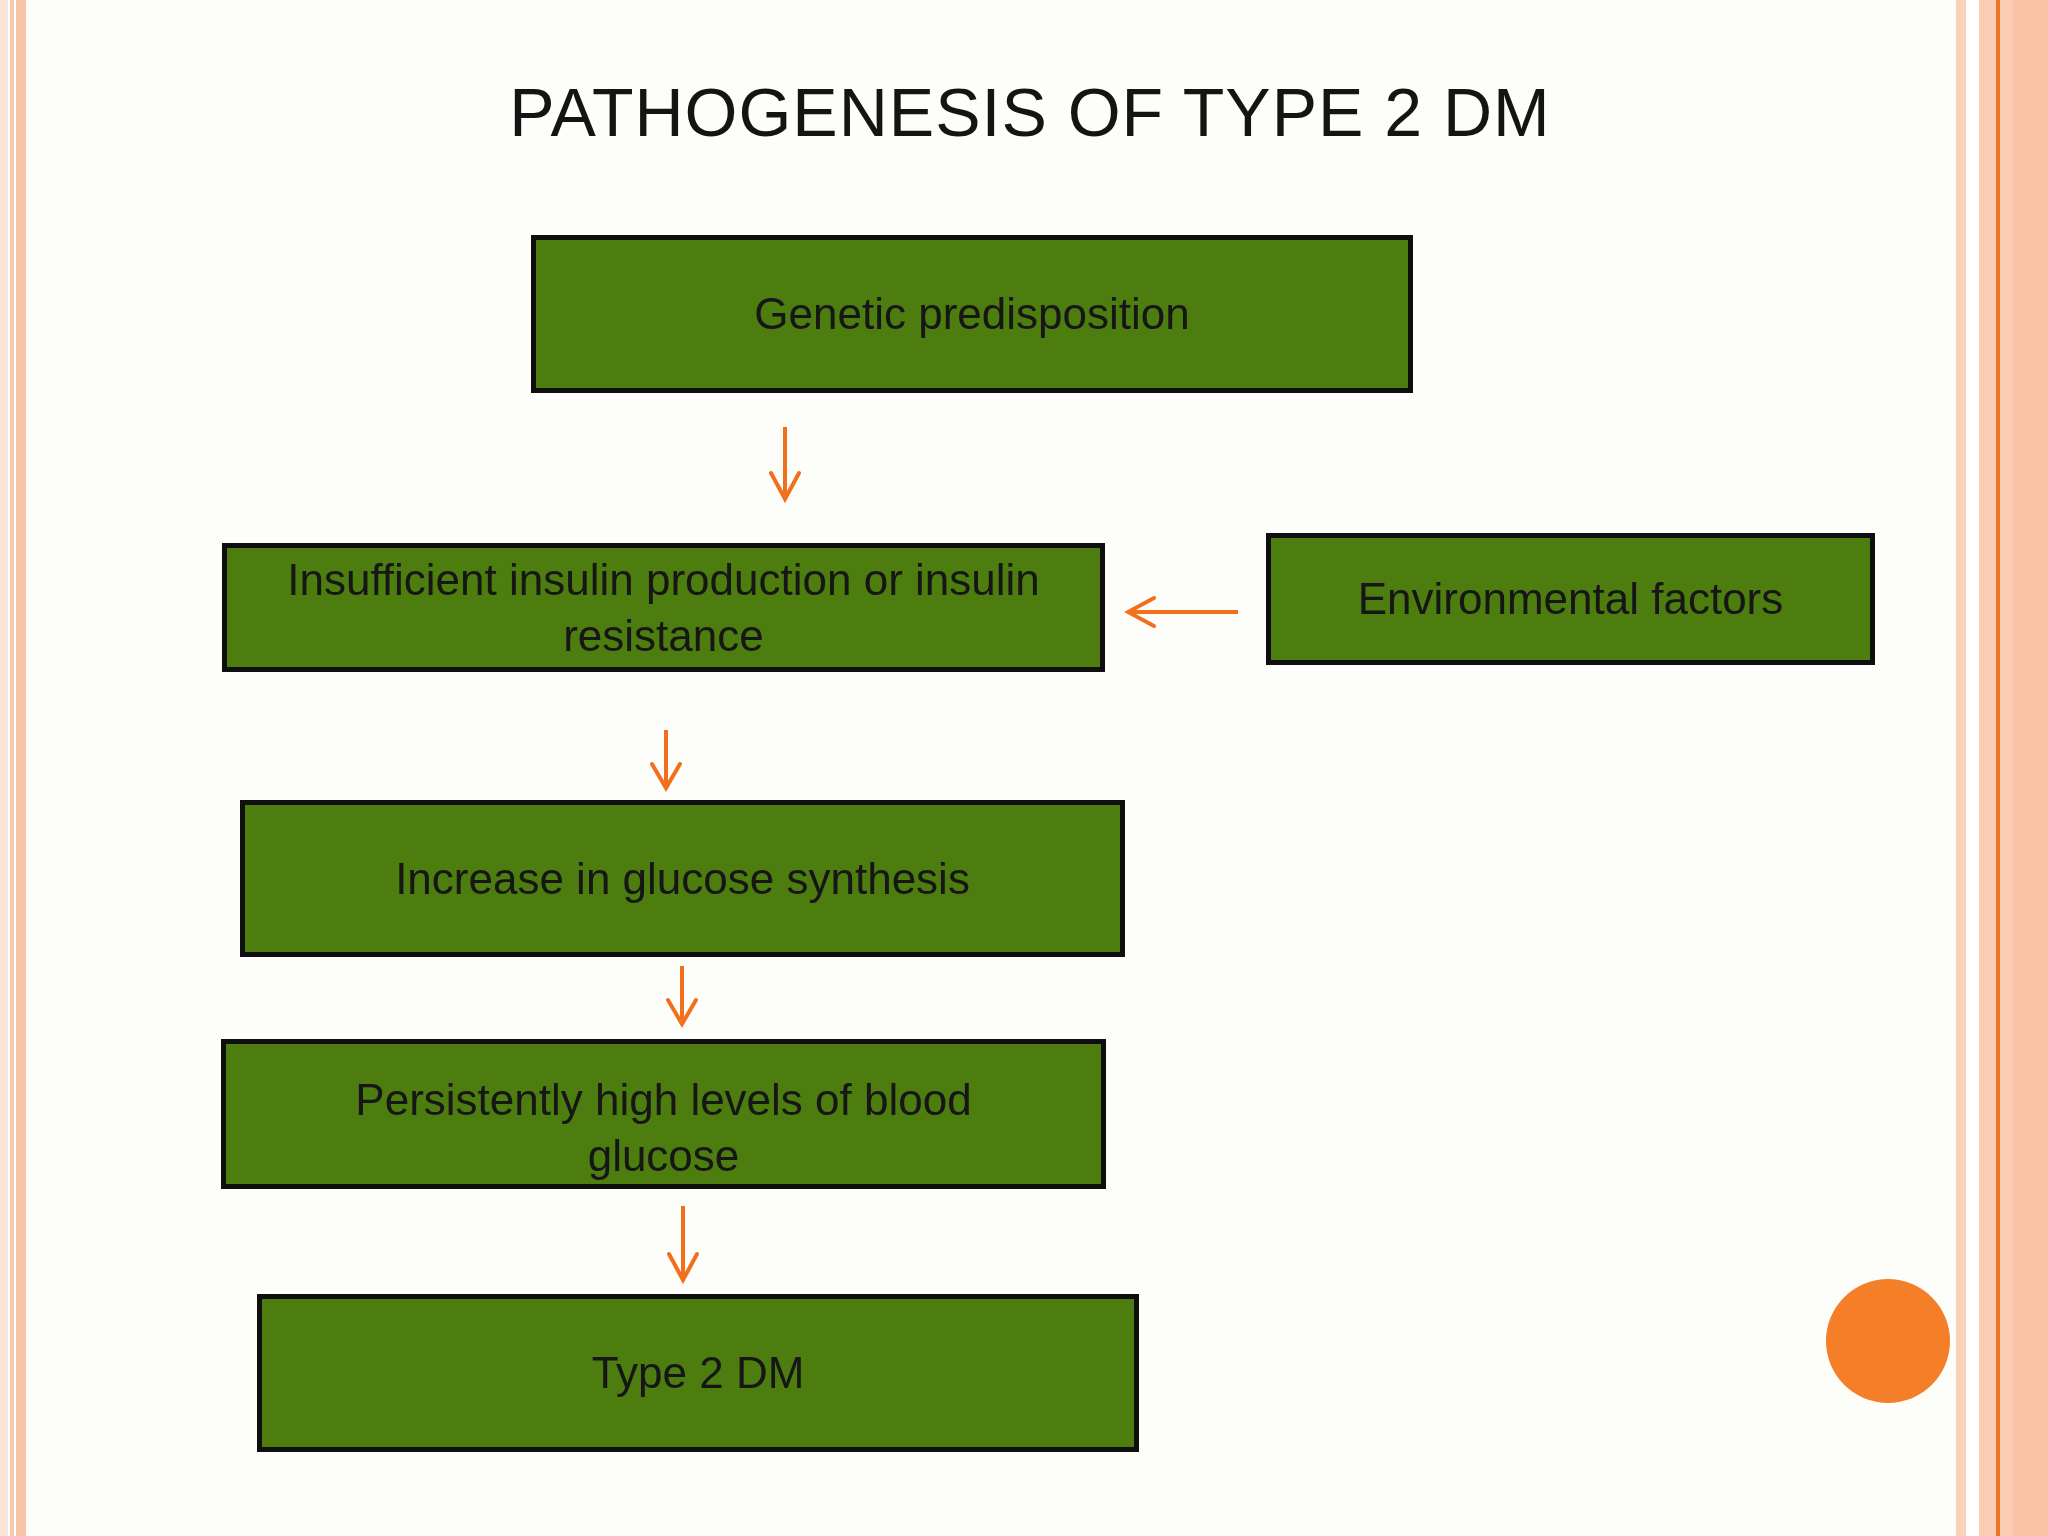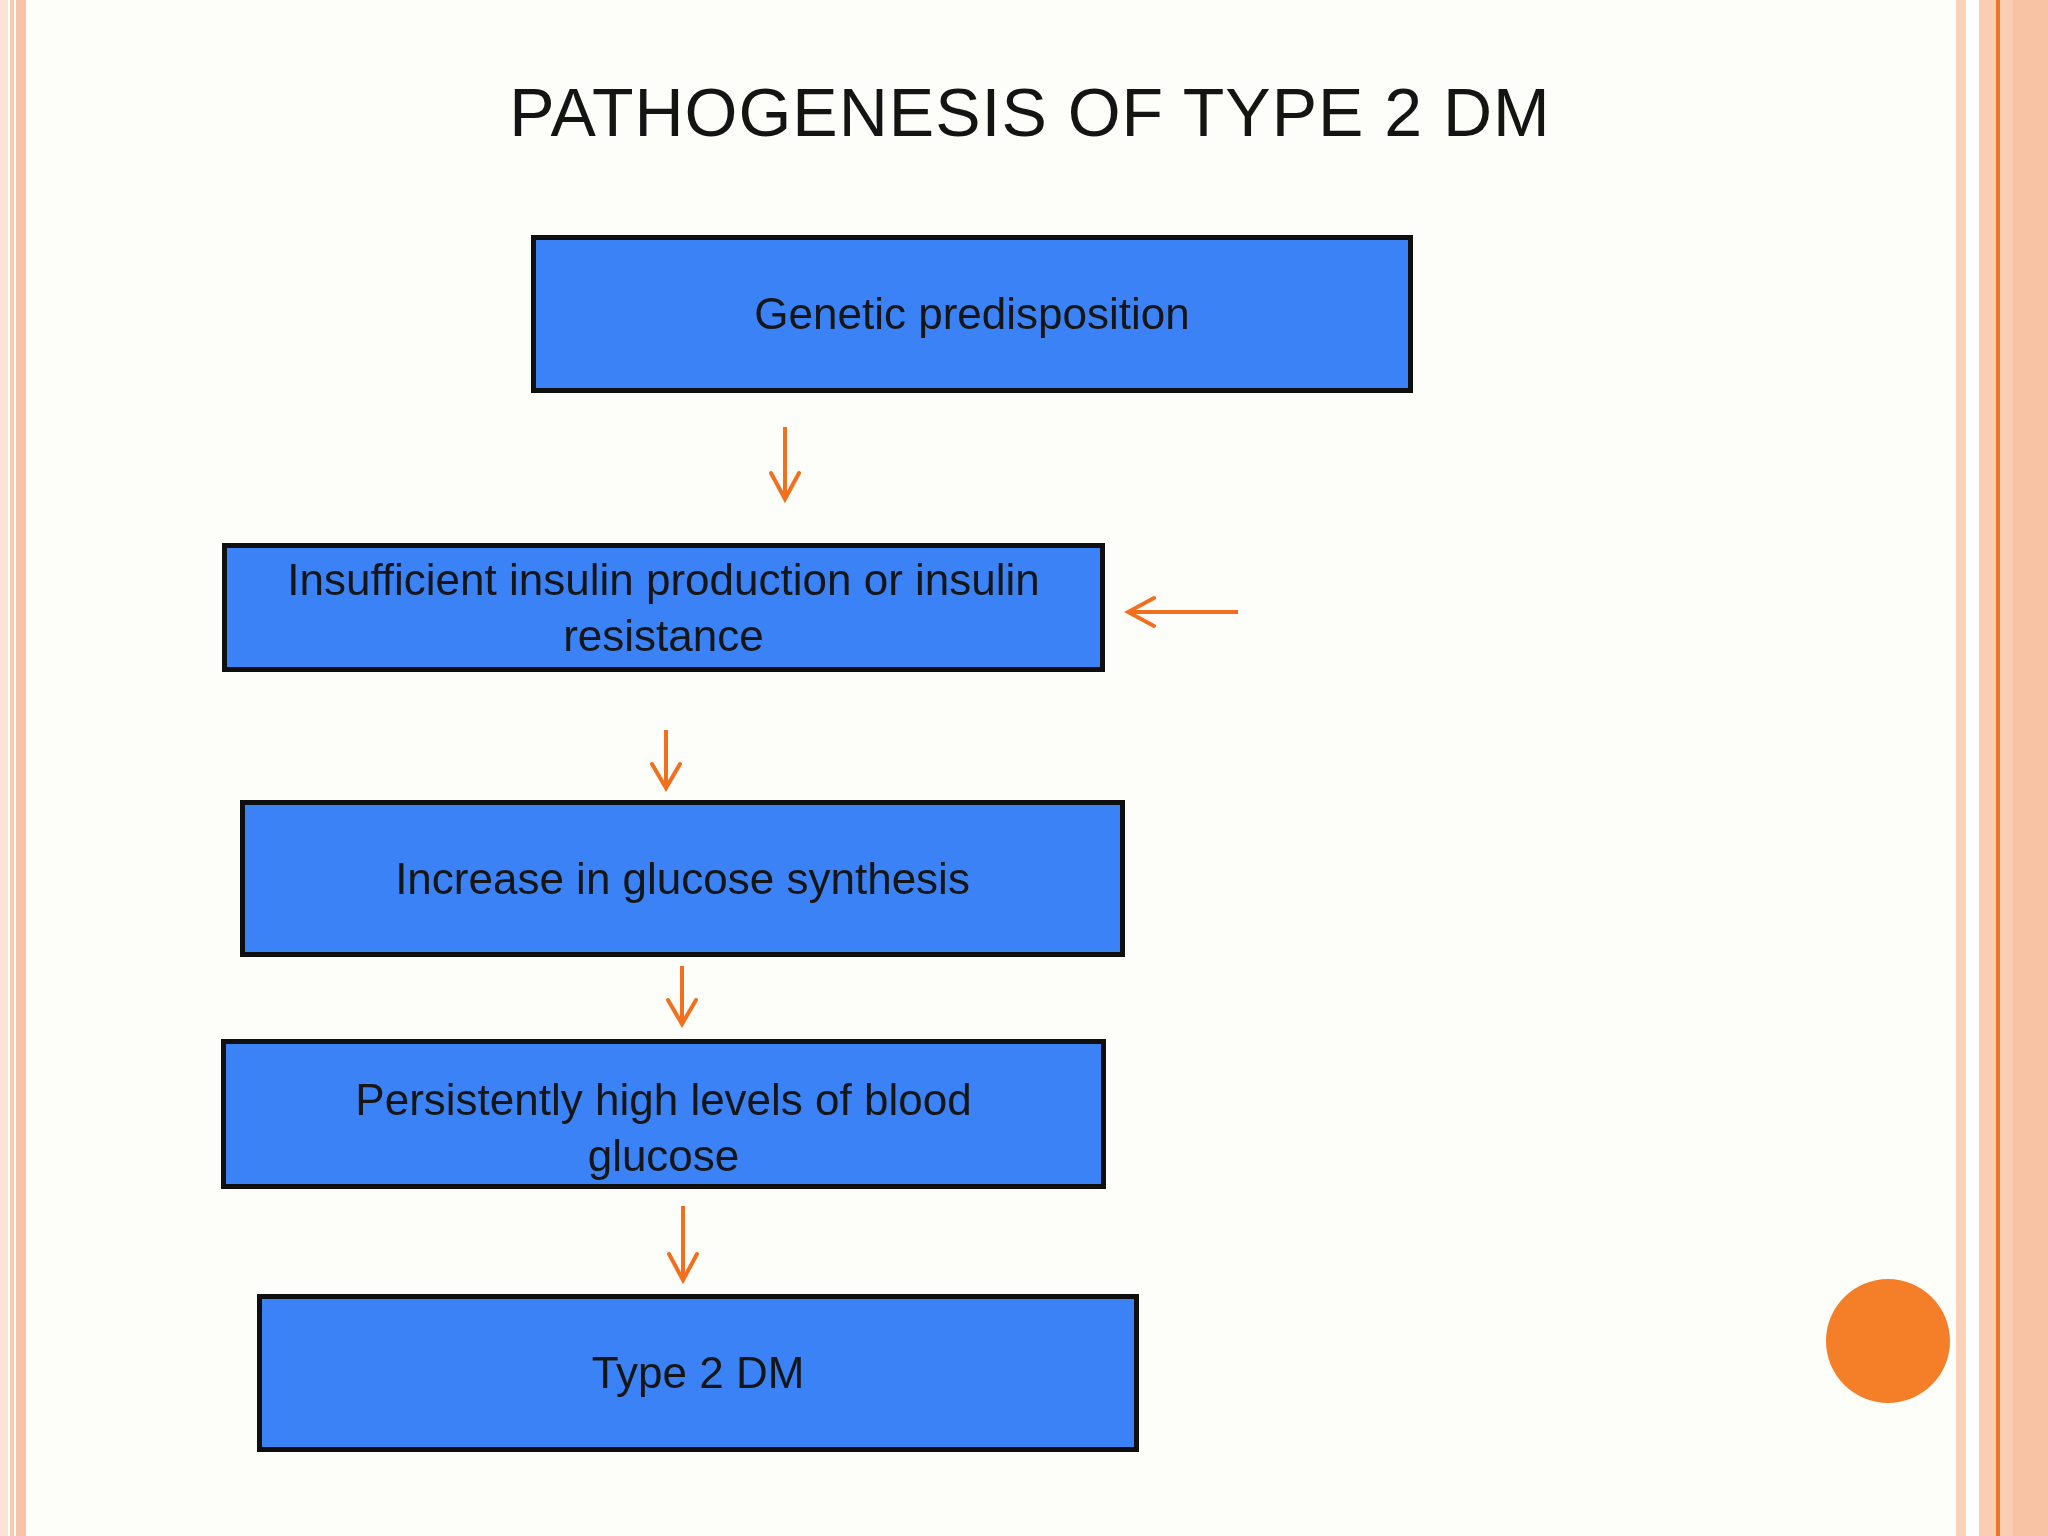--- a/index.html
+++ b/index.html
@@ -51,21 +51,21 @@
     font-size: 68px;
     font-weight: 400;
     letter-spacing: 1px;
     line-height: 1.1;
     color: #141414;
   }
 
   .node {
     position: absolute;
     border: 5px solid #0f0f0f;
-    background: #3b82f6;
+    background: #4d7c0f;
     display: flex;
     align-items: center;
     justify-content: center;
     text-align: center;
     font-size: 44px;
     line-height: 1.27;
     padding: 0 50px;
     box-sizing: border-box;
   }
   .n-genetic  { left: 531px;  top: 235px;  width: 882px; height: 158px; }
@@ -102,20 +102,23 @@
   <h1 class="title">PATHOGENESIS OF TYPE 2 DM</h1>
 
   <div class="node n-genetic">
     <span>Genetic predisposition</span>
   </div>
 
   <div class="node n-insulin">
     <span>Insufficient insulin production or insulin resistance</span>
   </div>
 
+  <div class="node n-env">
+    <span>Environmental factors</span>
+  </div>
 
   <div class="node n-synth">
     <span>Increase in glucose synthesis</span>
   </div>
 
   <div class="node n-blood">
     <span>Persistently high levels of blood glucose</span>
   </div>
 
   <div class="node n-t2dm">

